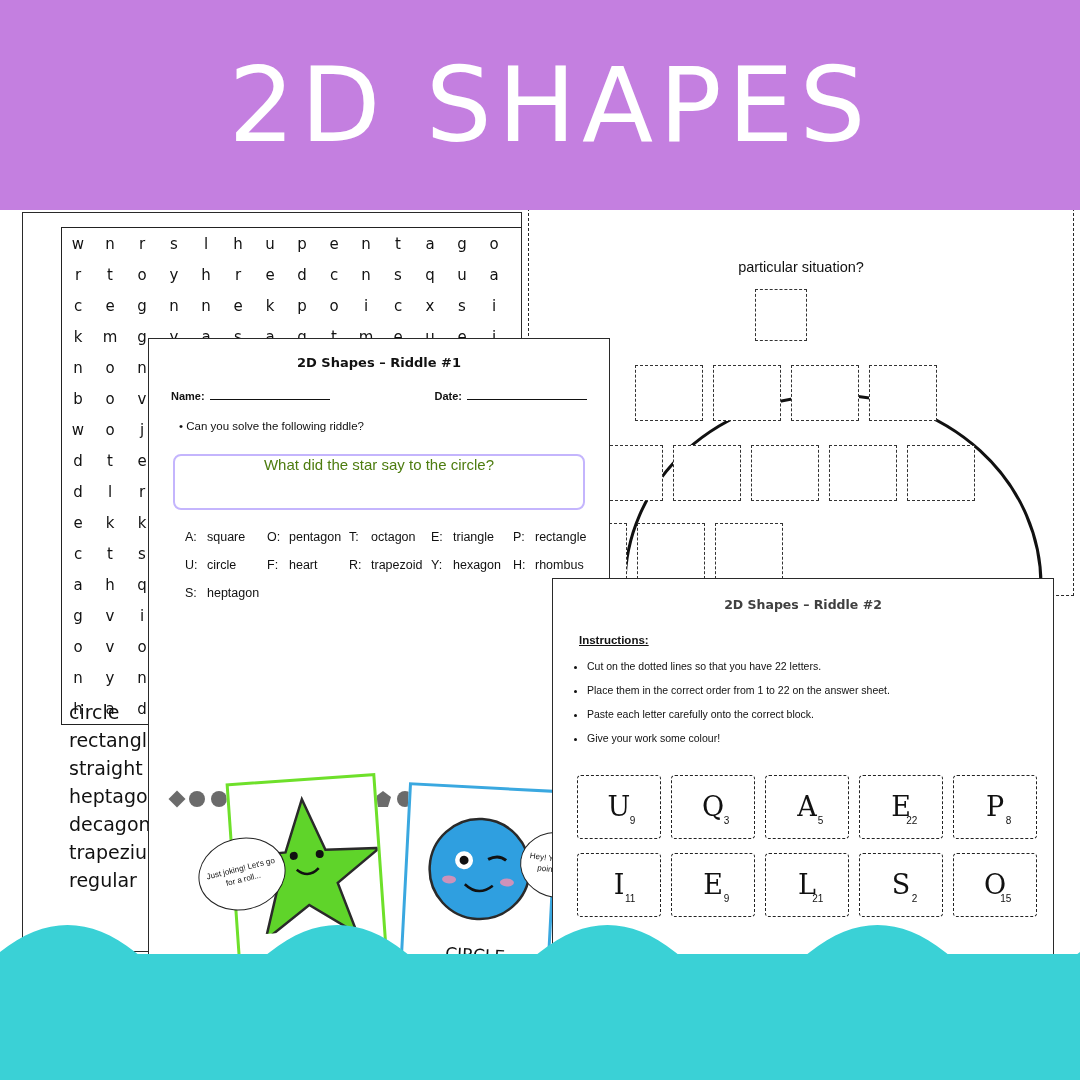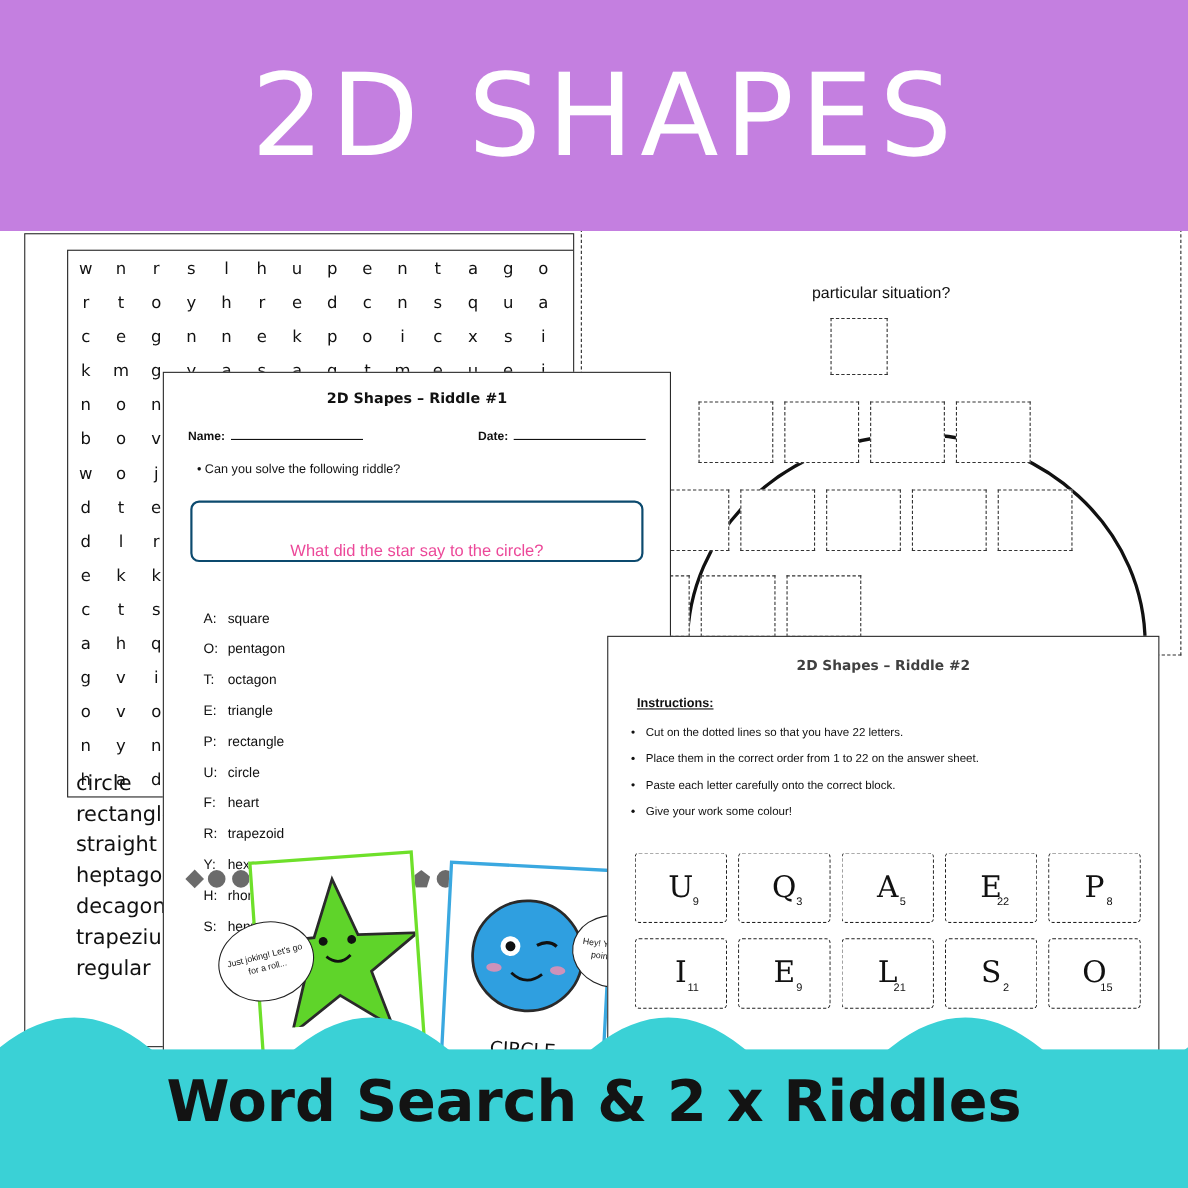--- a/index.html
+++ b/index.html
@@ -148,33 +148,33 @@
     height: 11px;
     margin-left: 5px;
   }
   .r1-prompt {
     padding: 18px 26px 0 30px;
     font-size: 11.5px;
     color: #111;
   }
   .r1-question-box {
     margin: 22px 24px 0 24px;
-    border: 2px solid #0c4a6e;
+    border: 2px solid #c4b5fd;
     border-radius: 8px;
     height: 52px;
     display: flex;
-    align-items: flex-end;
+    align-items: flex-start;
     justify-content: center;
     font-size: 15px;
-    color: #ec4899;
+    color: #4d7c0f;
   }
   .r1-key {
-    margin: 44px 14px 0 36px;
+    margin: 20px 14px 0 36px;
     display: grid;
-    grid-template-columns: 1fr;
+    grid-template-columns: 1fr 1fr 1fr 1fr 1fr;
     row-gap: 14px;
     font-size: 12.5px;
     color: #111;
   }
   .key-item .k {
     display: inline-block;
     width: 22px;
     font-weight: normal;
   }
   .r1-shapes {
@@ -830,14 +830,13 @@
 
 <div class="header-banner">
   <div class="header-title">2D  SHAPES</div>
 </div>
 
 <div class="footer-wrap">
   <svg class="footer-wave" viewBox="0 0 1080 60" preserveAspectRatio="none">
     <path d="M0,42 C45,6 90,6 135,42 C180,78 225,78 270,42 C315,6 360,6 405,42 C450,78 495,78 540,42 C585,6 630,6 675,42 C720,78 765,78 810,42 C855,6 900,6 945,42 C990,78 1035,78 1080,42 L1080,60 L0,60 Z" fill="#3ad1d6"></path>
   </svg>
   <div class="footer-band"></div>
-  <div class="footer-title">Word Search &amp; 2 x Riddles</div>
 </div>
 
 </body></html>

